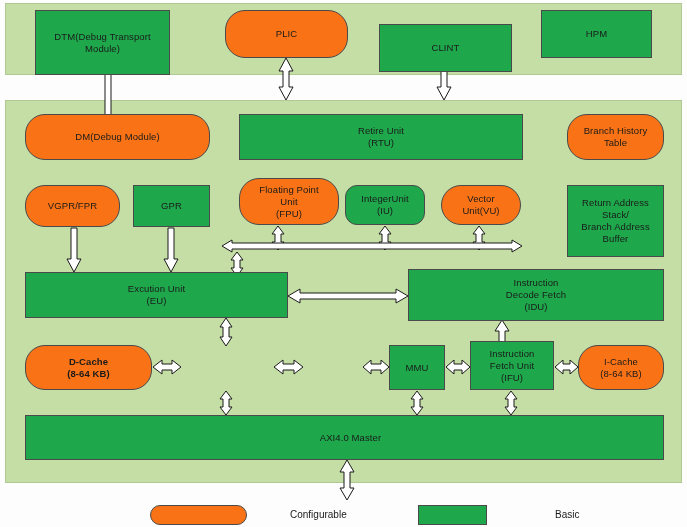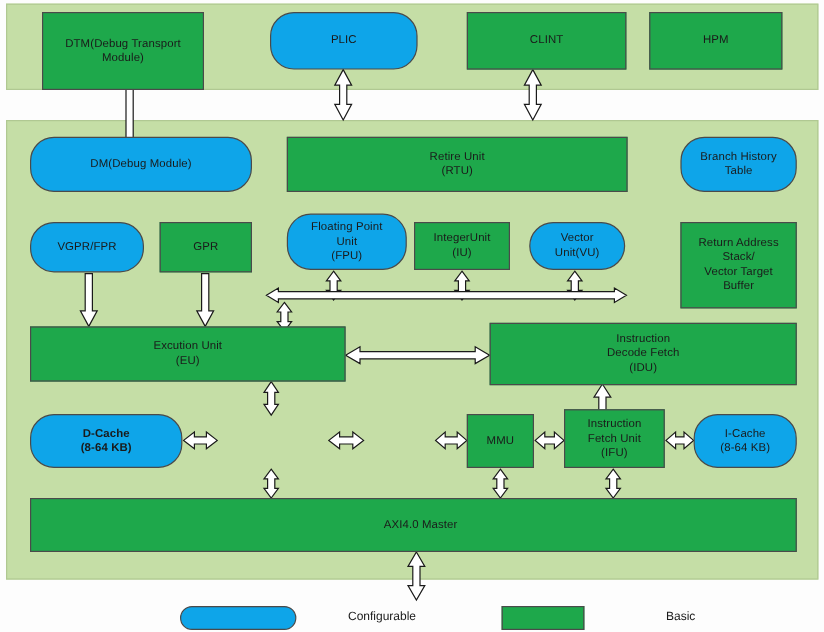--- a/index.html
+++ b/index.html
@@ -30,21 +30,21 @@
     align-items: center;
     justify-content: center;
     text-align: center;
     color: #1a1a1a;
     font-size: 9.5px;
     line-height: 12px;
     letter-spacing: 0.1px;
     z-index: 3;
   }
   .green { background: #1ea84b; }
-  .purple { background: #0ea5e9; border-radius: 20px; }
+  .purple { background: #f97316; border-radius: 20px; }
   .box span { display: block; white-space: nowrap; }
 
   
   .arrow {
     position: absolute;
     z-index: 2;
   }
   .arrow svg { display: block; overflow: visible; }
 
   .legend-swatch {
@@ -68,21 +68,21 @@
 
   <div class="box green" style="left:35px; top:10px; width:135px; height:65px;">
     <span>DTM(Debug Transport</span>
     <span>Module)</span>
   </div>
 
   <div class="box purple" style="left:225px; top:10px; width:123px; height:48px;">
     <span>PLIC</span>
   </div>
 
-  <div class="box green" style="left:379px; top:10px; width:133px; height:48px;margin-left:10px;">
+  <div class="box green" style="left:379px; top:24px; width:133px; height:48px;">
     <span>CLINT</span>
   </div>
 
   <div class="box green" style="left:541px; top:10px; width:111px; height:48px;">
     <span>HPM</span>
   </div>
 
   <div class="panel" style="left:5px; top:100px; width:677px; height:383px;"></div>
 
   <div class="box purple" style="left:25px; top:114px; width:185px; height:46px;">
@@ -106,34 +106,34 @@
   <div class="box green" style="left:133px; top:185px; width:77px; height:42px;">
     <span>GPR</span>
   </div>
 
   <div class="box purple" style="left:239px; top:178px; width:100px; height:47px;">
     <span>Floating Point</span>
     <span>Unit</span>
     <span>(FPU)</span>
   </div>
 
-  <div class="box green" style="left:345px; top:185px; width:80px; height:40px;">
+  <div class="box green" style="left:345px; top:185px; width:80px; height:40px;border-radius:12px;">
     <span>IntegerUnit</span>
     <span>(IU)</span>
   </div>
 
   <div class="box purple" style="left:441px; top:185px; width:80px; height:40px;">
     <span>Vector</span>
     <span>Unit(VU)</span>
   </div>
 
   <div class="box green" style="left:567px; top:185px; width:97px; height:72px;">
     <span>Return Address</span>
     <span>Stack/</span>
-    <span>Vector Target</span>
+    <span>Branch Address</span>
     <span>Buffer</span>
   </div>
 
   <div class="box green" style="left:25px; top:272px; width:263px; height:46px;">
     <span>Excution Unit</span>
     <span>(EU)</span>
   </div>
 
   <div class="box green" style="left:408px; top:269px; width:256px; height:52px;">
     <span>Instruction</span>

